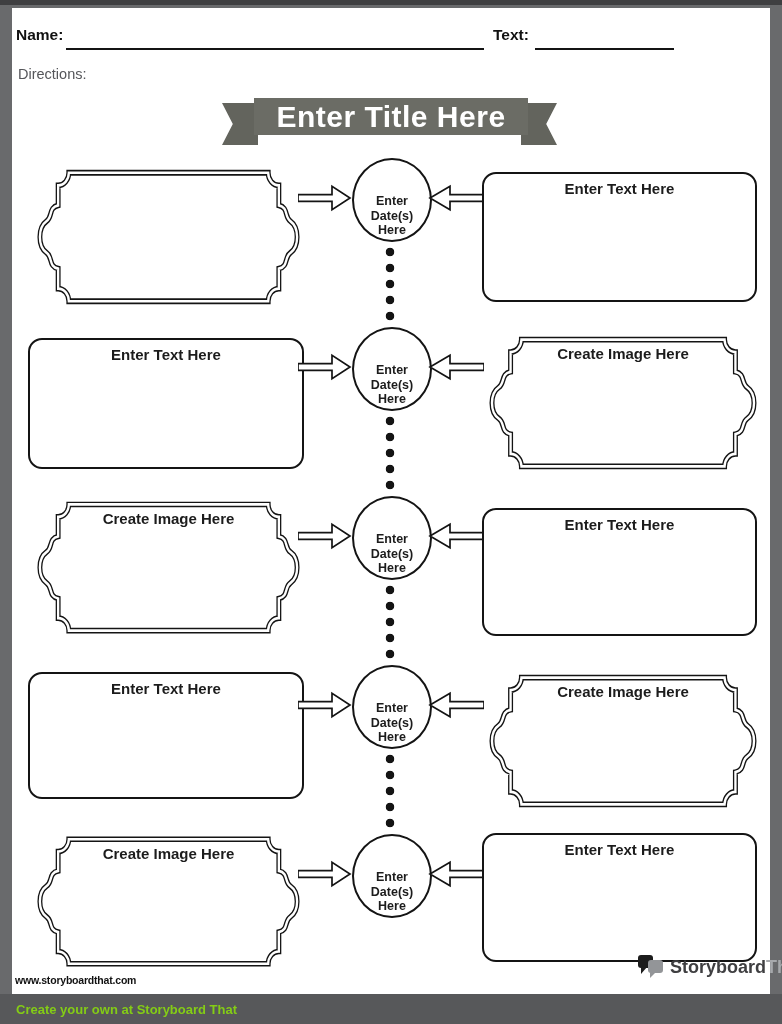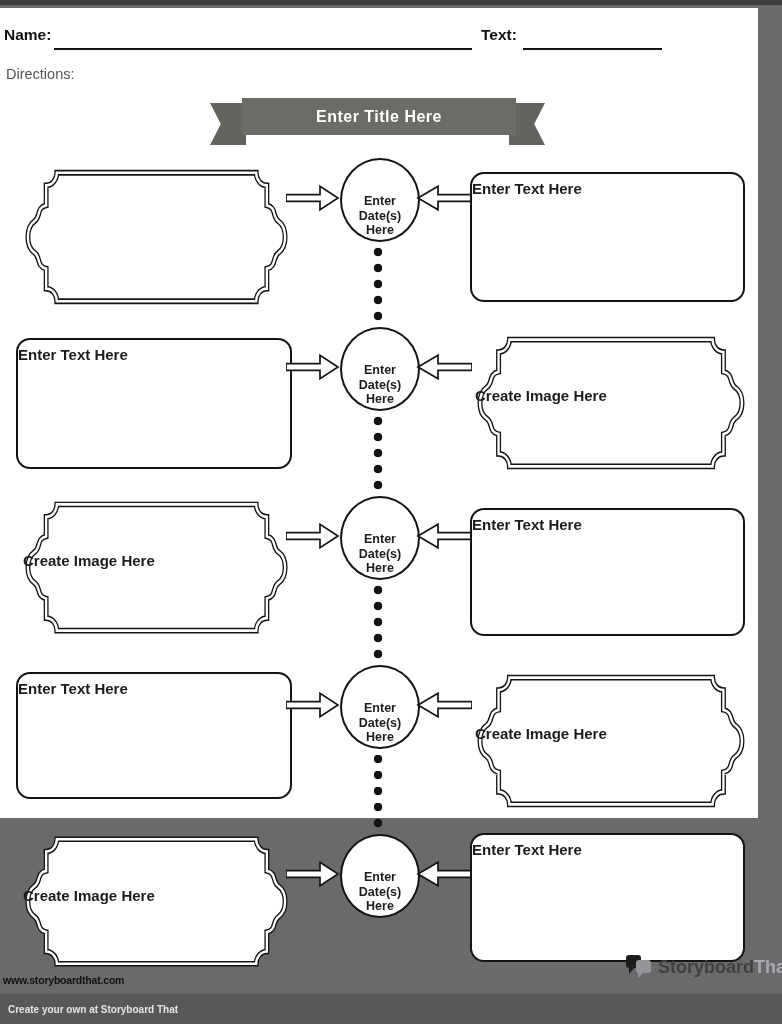--- a/index.html
+++ b/index.html
@@ -1,42 +1,42 @@
 <!DOCTYPE html>
 <html><head>
 <meta charset="utf-8">
 <style>
   html,body{margin:0;padding:0;background:#9b9b9d;}
   .canvas{position:relative;width:782px;height:1024px;background:#696a6c;overflow:hidden;
           font-family:"Liberation Sans", sans-serif;color:#141414;}
   .top-edge{position:absolute;left:0;top:0;width:782px;height:5px;background:#3f3f41;}
-  .page{position:absolute;left:0;top:8px;width:758px;height:810px;background:#ffffff;}
+  .page{position:absolute;left:12px;top:8px;width:758px;height:986px;background:#ffffff;}
   .page > *{position:absolute;}
 
   
   .flabel{font-weight:bold;font-size:15.5px;color:#111;}
   .fline{height:20px;border-bottom:2px solid #141414;}
   .directions{color:#55565a;font-size:14.5px;}
 
   
   .tail{width:36px;height:42px;background:#63645d;}
   .tail-l{clip-path:polygon(0 0,100% 0,100% 100%,0 100%,30% 50%);}
   .tail-r{clip-path:polygon(0 0,100% 0,70% 50%,100% 100%,0 100%);}
   .band{background:#6b6c65;color:#ffffff;display:flex;align-items:center;justify-content:center;
-        font-size:16px;font-weight:bold;letter-spacing:.5px;}
+        font-size:30px;font-weight:bold;letter-spacing:.5px;}
 
   
   .ornate{background:transparent;}
   .frame{position:absolute;left:0;top:0;width:100%;height:100%;}
   .fo{fill:#ffffff;stroke:#141414;stroke-width:5.5;}
   .fi{fill:none;stroke:#ffffff;stroke-width:2.6;}
   .tbox{background:#ffffff;border:2px solid #141414;border-radius:14px;}
-  .box-label{position:absolute;left:0;right:0;font-weight:bold;font-size:15px;color:#1c1c1c;}
+  .box-label{position:absolute;left:0;right:0;text-align:center;font-weight:bold;font-size:15px;color:#1c1c1c;}
   .tbox .box-label{top:6px;}
-  .ornate .box-label{top:20px;margin-top:42px;}
+  .ornate .box-label{top:20px;}
 
   
   .dcircle{width:76px;height:80px;background:#ffffff;border:2px solid #141414;border-radius:50%;
            display:flex;align-items:center;justify-content:center;text-align:center;
            font-weight:bold;font-size:12.5px;line-height:1.15;color:#1c1c1c;}
   .pre{white-space:pre-line;margin-top:32px;}
   .apath{fill:#ffffff;stroke:#141414;stroke-width:1.7;}
   .dots{width:10px;background-image:radial-gradient(circle at 5px 6px,#141414 4px,rgba(0,0,0,0) 4.6px);
         background-size:10px 16px;background-repeat:repeat-y;}
 
@@ -46,21 +46,21 @@
   .bub{position:relative;width:27px;height:26px;display:inline-block;}
   .bub span{position:absolute;display:block;}
   .b1{left:0;top:1px;width:15px;height:13px;background:#1c1c1c;border-radius:3px;}
   .b1t{left:3px;top:13px;width:0;height:0;border-right:6px solid transparent;border-top:7px solid #1c1c1c;}
   .b2{left:10px;top:6px;width:15px;height:13px;background:#939598;border-radius:3px;}
   .b2t{left:12px;top:18px;width:0;height:0;border-right:6px solid transparent;border-top:6px solid #939598;}
   .lg1{color:#3f3f41;}
   .lg2{color:#a7a9ac;}
   .bbar{position:absolute;left:0;top:994px;width:782px;height:30px;background:#57585a;
         display:flex;align-items:center;padding-left:8px;box-sizing:border-box;}
-  .bbar span{color:#e5e5e5;font-weight:bold;font-size:10px;}
+  .bbar span{color:#84cc16;font-weight:bold;font-size:13px;margin-left:8px;}
 </style>
 </head>
 <body>
 
 <div class="canvas">
   <div class="top-edge"></div>
 
   <div class="page">
 
     <span class="flabel" style="left:4px;top:18px">Name:</span>

